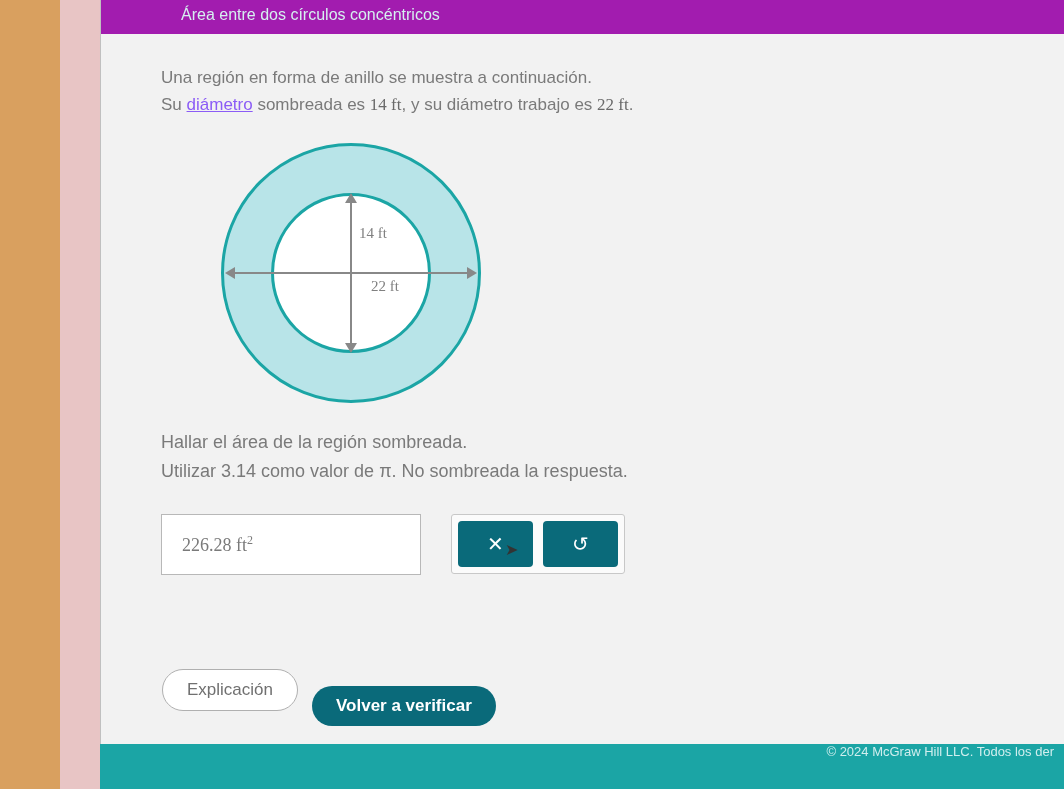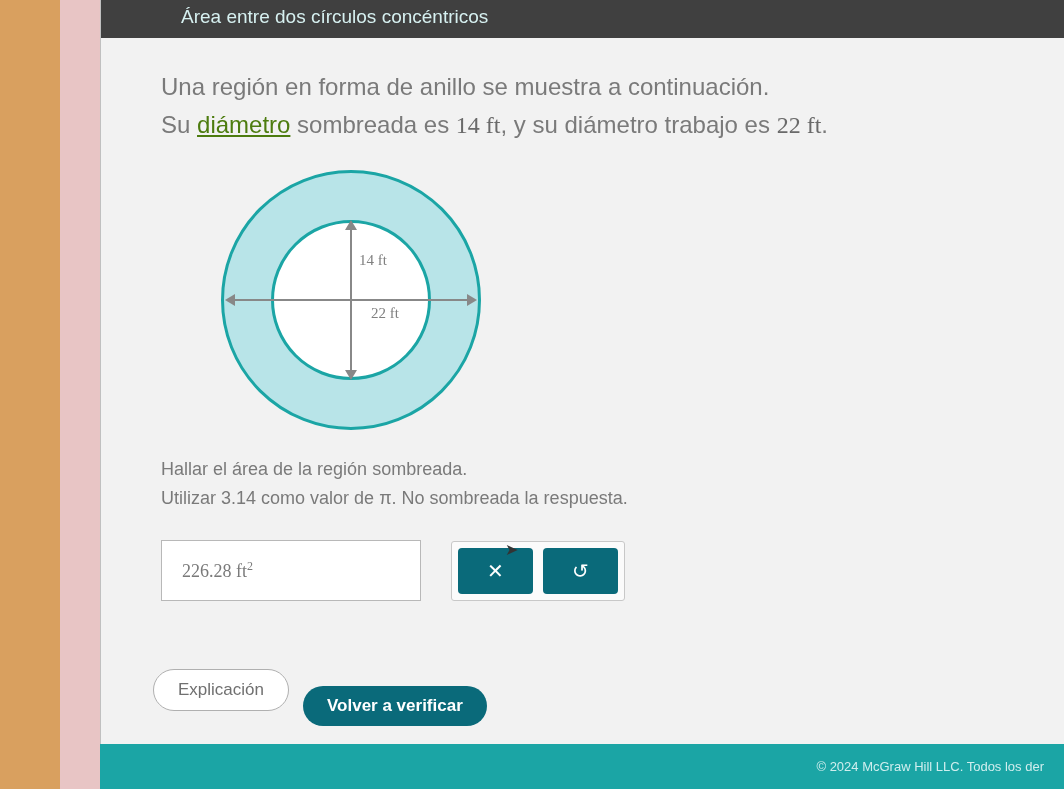--- a/index.html
+++ b/index.html
@@ -22,24 +22,24 @@
   .panel {
     position: absolute;
     left: 100px;
     top: 0;
     right: 0;
     bottom: 45px;
     background: #f2f2f2;
     border-left: 1px solid #c0c0c0;
   }
   .header-bar {
-    background: #404040;
+    background: #a21caf;
     color: #d6f0f0;
     padding: 6px 20px 10px 80px;
-    font-size: 19px;
+    font-size: 16px;
     font-weight: 500;
   }
   .feedback-row {
     display: flex;
     align-items: flex-start;
     padding: 14px 20px 0 20px;
     gap: 14px;
   }
   .chevron-box {
     width: 38px;
@@ -60,25 +60,25 @@
     border-radius: 6px;
     padding: 12px 18px;
     color: #7a7a7a;
     font-size: 16px;
   }
   .content {
     padding: 30px 30px 0 60px;
     color: #7a7a7a;
   }
   .prompt-text {
-    font-size: 24px;
+    font-size: 17px;
     line-height: 1.6;
   }
   .prompt-text .link {
-    color: #4d7c0f;
+    color: #8b5cf6;
     text-decoration: underline;
     cursor: pointer;
   }
   .prompt-text .num {
     font-family: Georgia, 'Times New Roman', serif;
     color: #6a6a6a;
   }
   .figure-wrap {
     margin: 25px 0 25px 60px;
   }
@@ -168,21 +168,21 @@
     display: flex;
     align-items: center;
     justify-content: center;
     color: #fff;
     font-size: 20px;
     cursor: pointer;
   }
   .bottom-row {
     position: absolute;
     bottom: 18px;
-    left: 52px;
+    left: 61px;
     display: flex;
     gap: 14px;
     align-items: center;
     justify-content: center;
   }
   .pill-btn {
     border-radius: 999px;
     padding: 10px 24px;
     font-size: 17px;
     cursor: pointer;
@@ -202,23 +202,22 @@
   .footer {
     position: absolute;
     left: 100px;
     right: 0;
     bottom: 0;
     height: 45px;
     background: #1ba5a5;
     color: #d0eeee;
     font-size: 13px;
     display: flex;
-    align-items: center;
     justify-content: flex-end;
-    padding-right: 20px;
+    padding-right: 10px;
   }
   .cursor {
     position: absolute;
     left: 505px;
     top: 540px;
     font-size: 16px;
     color: #333;
     pointer-events: none;
   }
 </style>

